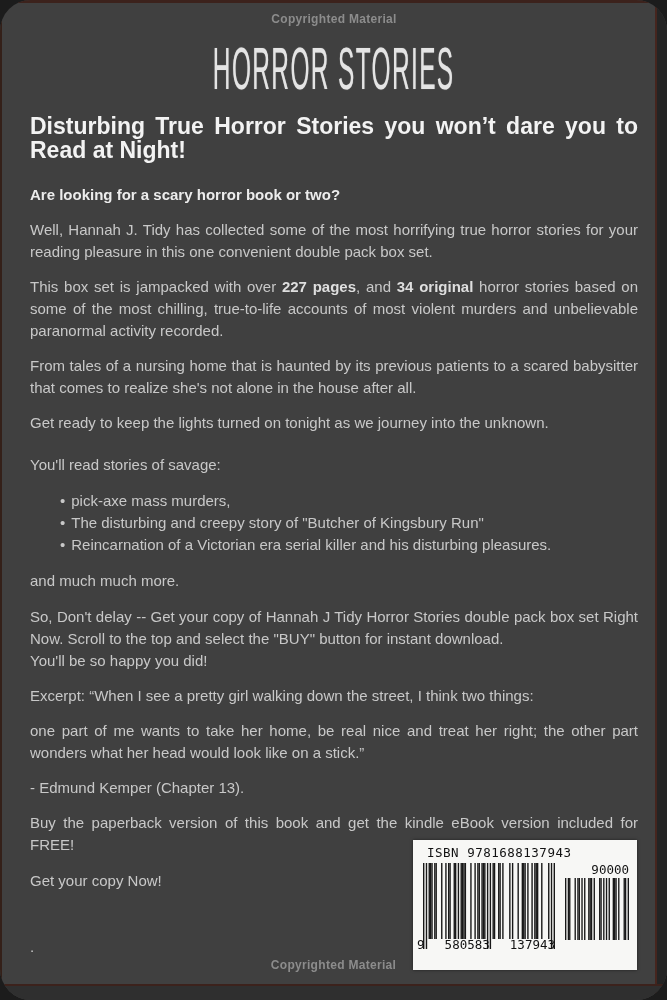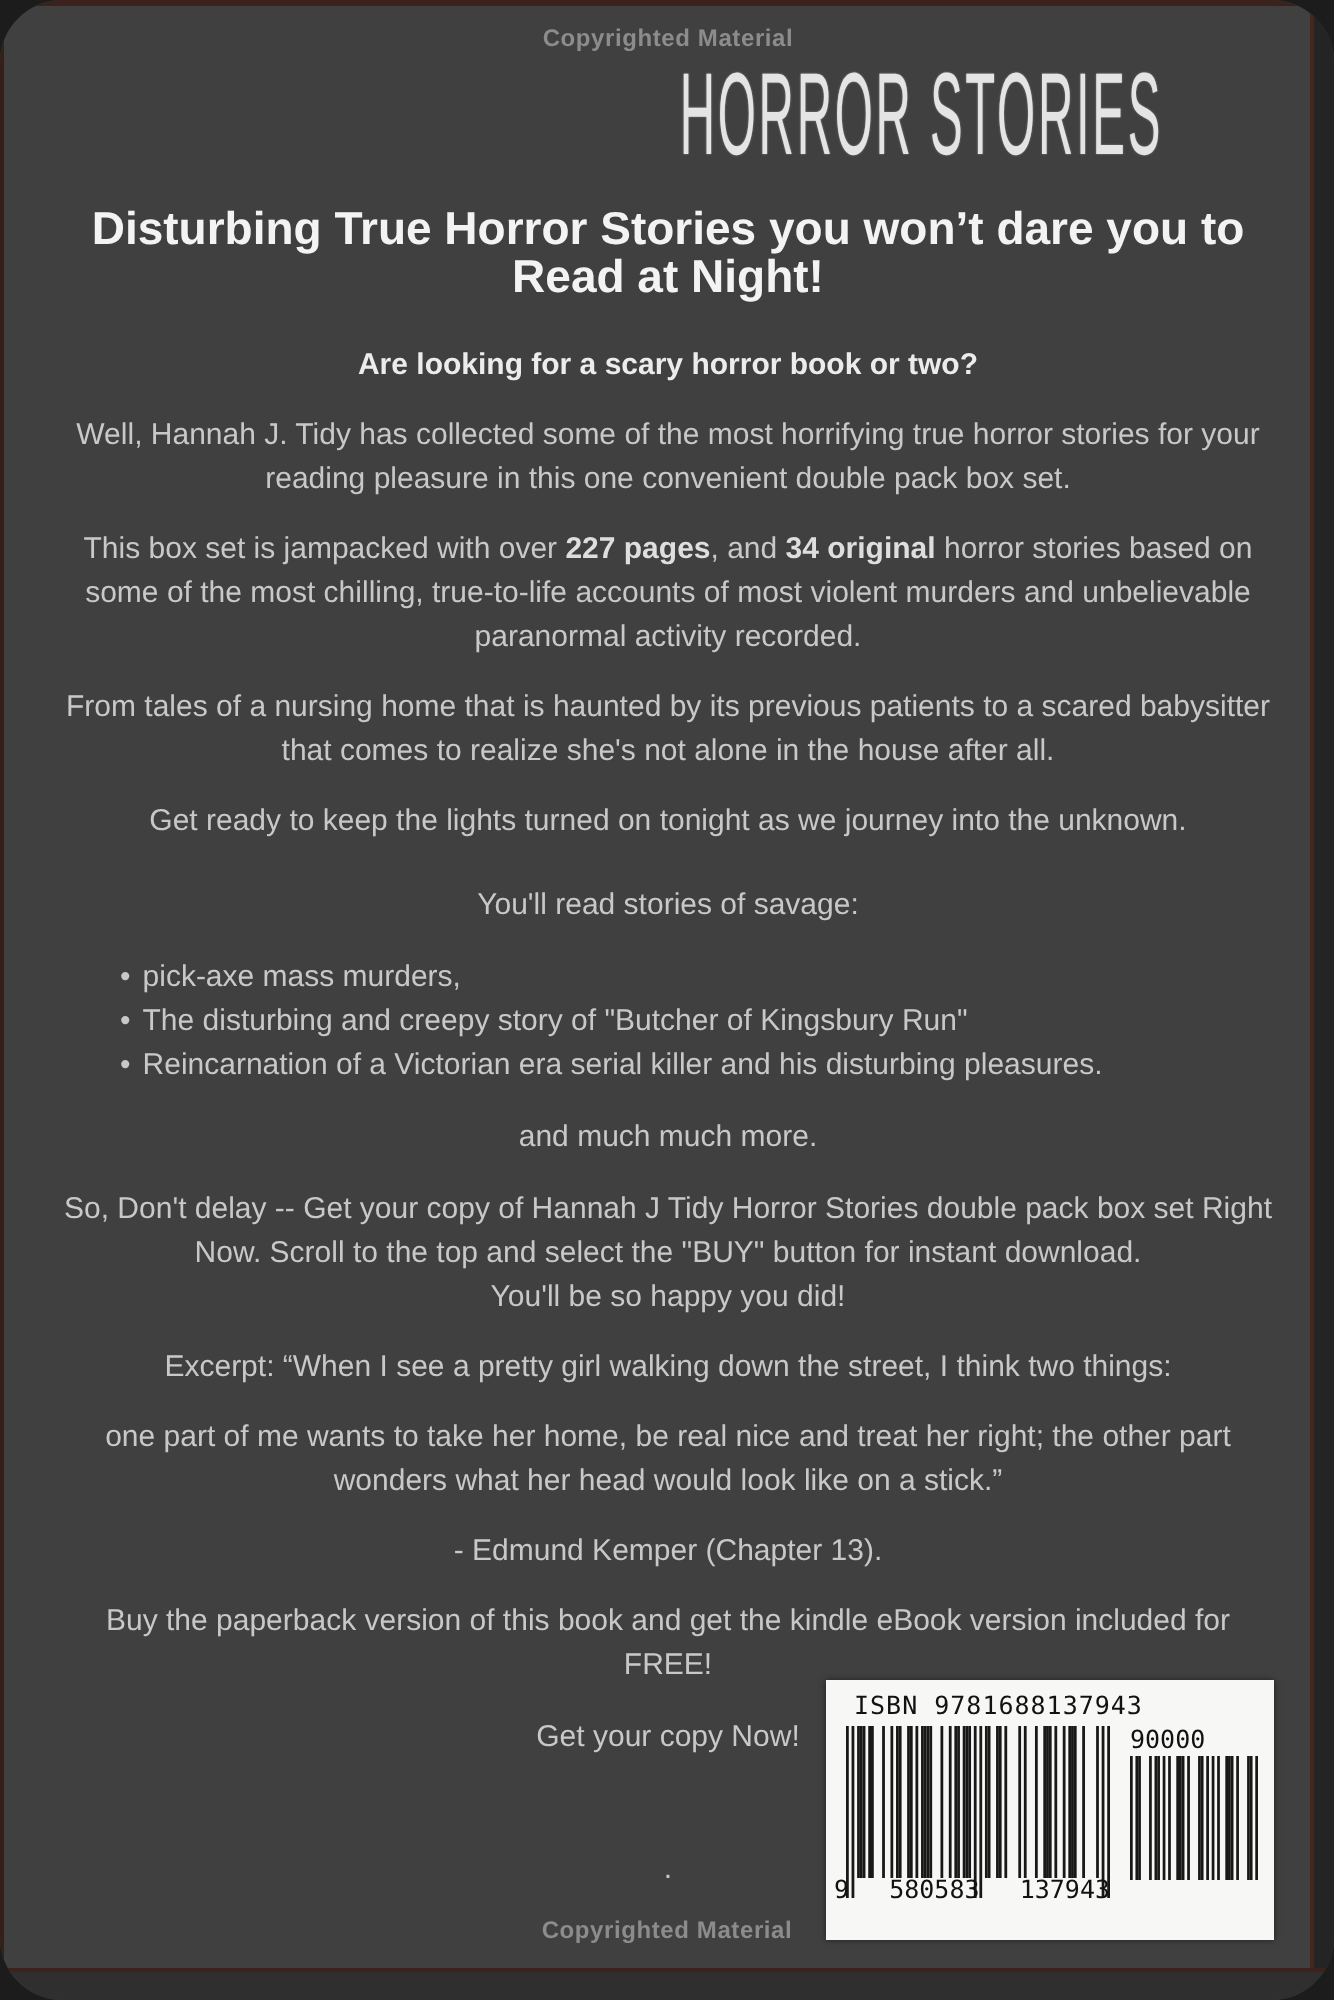--- a/index.html
+++ b/index.html
@@ -11,31 +11,31 @@
   
   .edge{position:absolute;pointer-events:none;}
   .edge-top{left:0;top:0;right:0;height:3px;background:#3c221c;}
   .edge-left{left:0;top:0;bottom:0;width:2px;background:#342019;}
   .edge-right-dark{top:0;bottom:0;right:0;width:10px;background:#242424;}
   .edge-right-line{top:0;bottom:0;right:10px;width:2px;background:#46251e;}
   .edge-bottom-line{left:0;right:0;top:984px;height:2px;background:#3c221c;}
   .edge-bottom-dark{left:0;right:0;top:986px;bottom:0;background:#2f2f2f;}
 
   .content{position:absolute;left:30px;right:29px;top:0;}
-  .content p{margin:13px 0 0 0;text-align:center;}
+  .content p{margin:13px 0 0 0;}
   .just{text-align:justify;}
 
   .copy-note{
     font-size:12px;font-weight:bold;color:#8c8c8c;text-align:center;
     letter-spacing:.3px;line-height:14px;
   }
   .copy-note.top{margin-top:12px;}
   .copy-note.bottom{position:absolute;left:0;right:0;top:958px;z-index:1;}
 
-  .title-wrap{margin-top:4px;height:62px;text-align:right;}
+  .title-wrap{margin-top:16px;height:62px;text-align:center;}
   .title{
     display:inline-block;font-size:36px;line-height:36px;font-weight:normal;
     letter-spacing:2px;color:#e4e4e4;white-space:nowrap;
     transform:scale(0.68,1.62);transform-origin:50% 8%;
     text-shadow:0 0 1px #8f8f8f;
   }
   .headline{
     margin-top:10px !important;font-size:23px;line-height:24px;font-weight:bold;
     color:#f3f3f3;
   }
@@ -58,21 +58,21 @@
   }
   .bc-isbn{font-size:12.5px;letter-spacing:.5px;line-height:16px;margin-left:4px;}
   .bc-row{display:flex;align-items:flex-start;margin-top:2px;}
   .bc-main{width:132px;position:relative;}
   .bc-main svg{display:block;}
   .bc-digits{
     display:flex;justify-content:space-between;font-size:12.5px;line-height:14px;
     margin-top:-11px;
   }
   .bc-digits span:first-child{margin-left:-6px;}
-  .bc-sup{margin-left:10px;text-align:left;width:84px;}
+  .bc-sup{margin-left:10px;text-align:right;width:84px;}
   .bc-sup-label{font-size:12.5px;line-height:14px;}
   .bc-sup svg{display:block;margin-top:1px;}
 </style>
 </head>
 <body>
 
 <div class="cover">
   <div class="edge edge-top"></div>
   <div class="edge edge-left"></div>
   <div class="edge edge-right-dark"></div>

